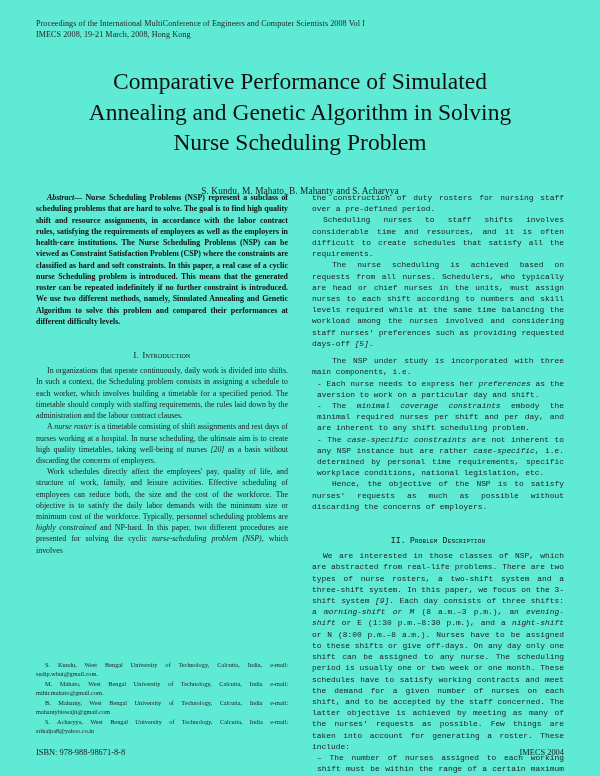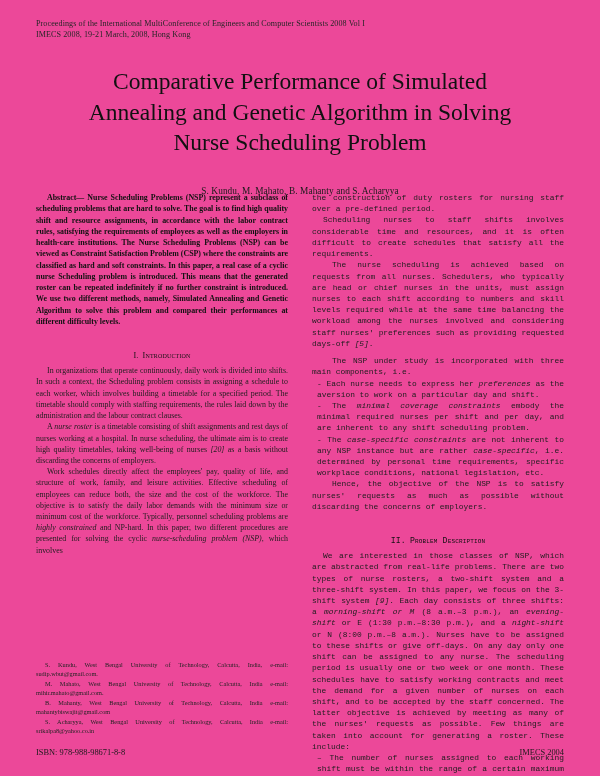--- a/index.html
+++ b/index.html
@@ -4,21 +4,21 @@
 <style>
   html, body {
     margin: 0;
     padding: 0;
     background: #ffffff;
   }
   .page {
     position: relative;
     width: 600px;
     height: 776px;
-    background: #ec4899;
+    background: #5eead4;
     font-family: "Liberation Serif", "DejaVu Serif", serif;
     color: #1a1a1a;
     overflow: hidden;
     box-sizing: border-box;
   }
 
   
   .running-header {
     position: absolute;
     left: 36px;
@@ -84,21 +84,21 @@
 
   p.abstract {
     margin: 0;
     font-size: 7.9px;
     line-height: 1.425;
     text-align: justify;
     text-indent: 11px;
     font-weight: bold;
     color: #111111;
   }
-  .abstract-lead { font-weight: bold; }
+  .abstract-lead { font-style: italic; font-weight: bold; }
   .index-terms {
     margin: 9px 0 0 0;
     font-size: 7.9px;
     line-height: 1.425;
     text-align: justify;
     text-indent: 11px;
     font-weight: bold;
     color: #111111;
   }
 

